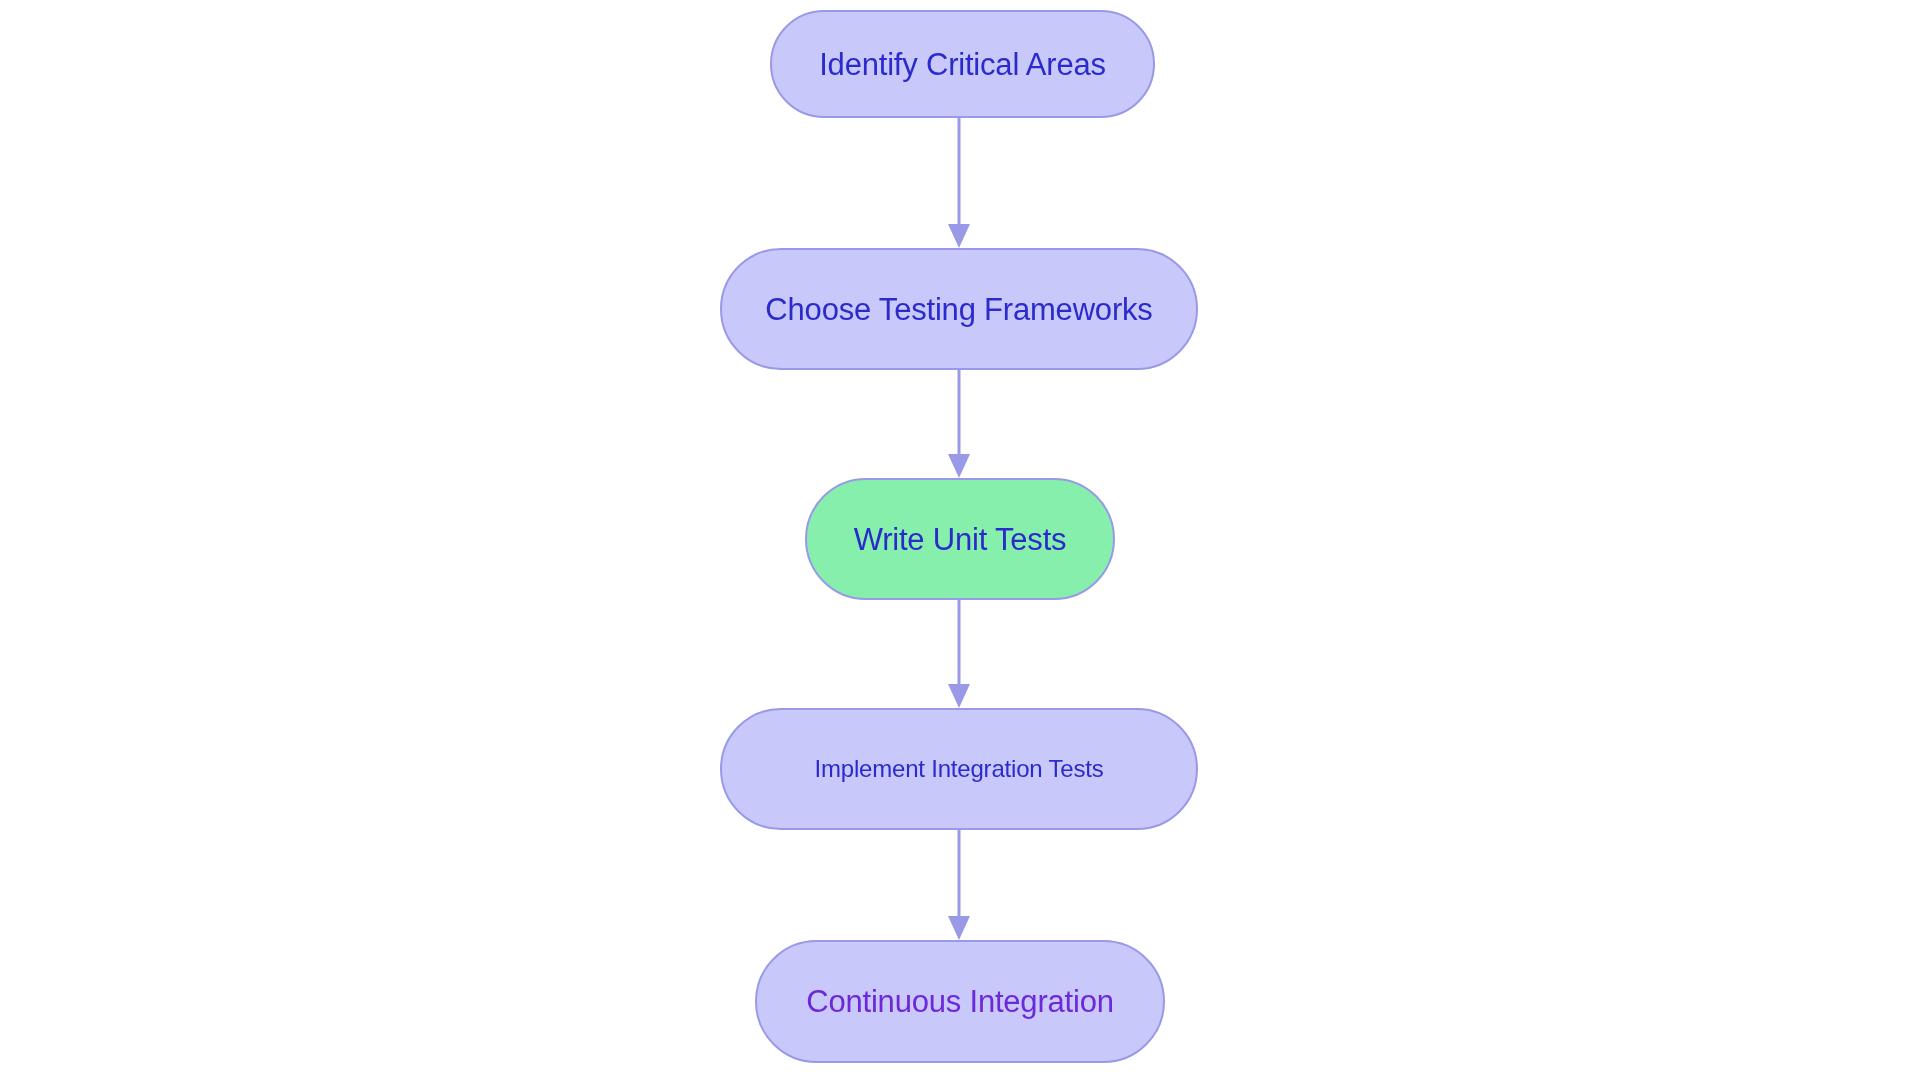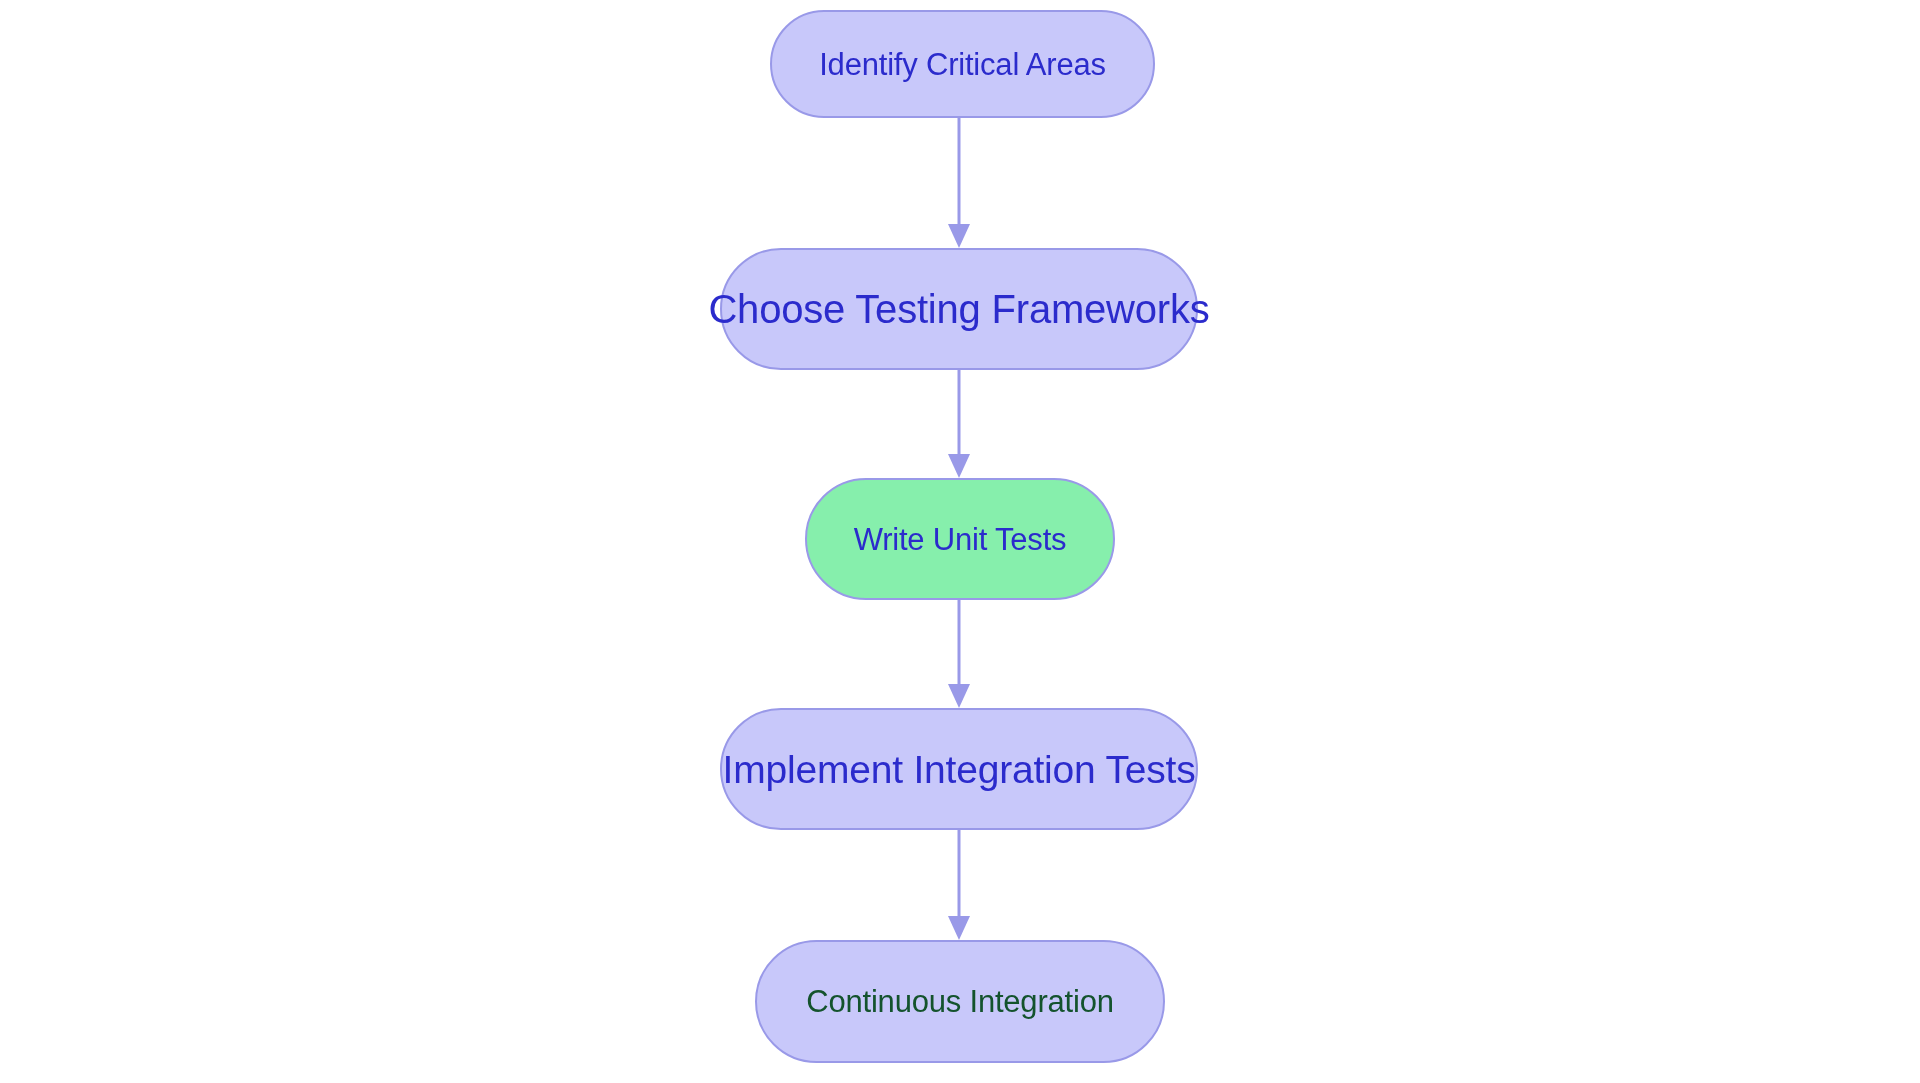--- a/index.html
+++ b/index.html
@@ -73,28 +73,28 @@
         <line x1="959" y1="830" x2="959" y2="918" stroke="#9999e8" stroke-width="3"></line>
         <polygon points="948,916 970,916 959,940" fill="#9999e8"></polygon>
       </g>
     </svg>
 
   <div class="flow-node" style="left: 770px; top: 10px; width: 385px; height: 108px; background: rgb(200, 200, 250); border-color: rgb(153, 153, 232); border-width: 2px;">
     <span class="flow-node-label" style="color: rgb(43, 43, 204); font-size: 31px;">Identify Critical Areas</span>
   </div>
 
   <div class="flow-node" style="left: 720px; top: 248px; width: 478px; height: 122px; background: rgb(200, 200, 250); border-color: rgb(153, 153, 232); border-width: 2px;">
-    <span class="flow-node-label" style="color: rgb(43, 43, 204); font-size: 40px;">Choose Testing Frameworks</span>
+    <span class="flow-node-label" style="color: rgb(43, 43, 204); font-size: 31px;">Choose Testing Frameworks</span>
   </div>
 
   <div class="flow-node" style="left: 805px; top: 478px; width: 310px; height: 122px; background: #86efac; border-color: rgb(153, 153, 232); border-width: 2px;">
     <span class="flow-node-label" style="color: rgb(43, 43, 204); font-size: 31px;">Write Unit Tests</span>
   </div>
 
   <div class="flow-node" style="left: 720px; top: 708px; width: 478px; height: 122px; background: rgb(200, 200, 250); border-color: rgb(153, 153, 232); border-width: 2px;">
-    <span class="flow-node-label" style="color: rgb(43, 43, 204); font-size: 39px;">Implement Integration Tests</span>
+    <span class="flow-node-label" style="color: rgb(43, 43, 204); font-size: 24px;">Implement Integration Tests</span>
   </div>
 
   <div class="flow-node" style="left: 755px; top: 940px; width: 410px; height: 123px; background: rgb(200, 200, 250); border-color: rgb(153, 153, 232); border-width: 2px;">
-    <span class="flow-node-label" style="color: #14532d; font-size: 31px;">Continuous Integration</span>
+    <span class="flow-node-label" style="color: #6d28d9; font-size: 31px;">Continuous Integration</span>
   </div>
 
 </div>
 
 </body></html>

